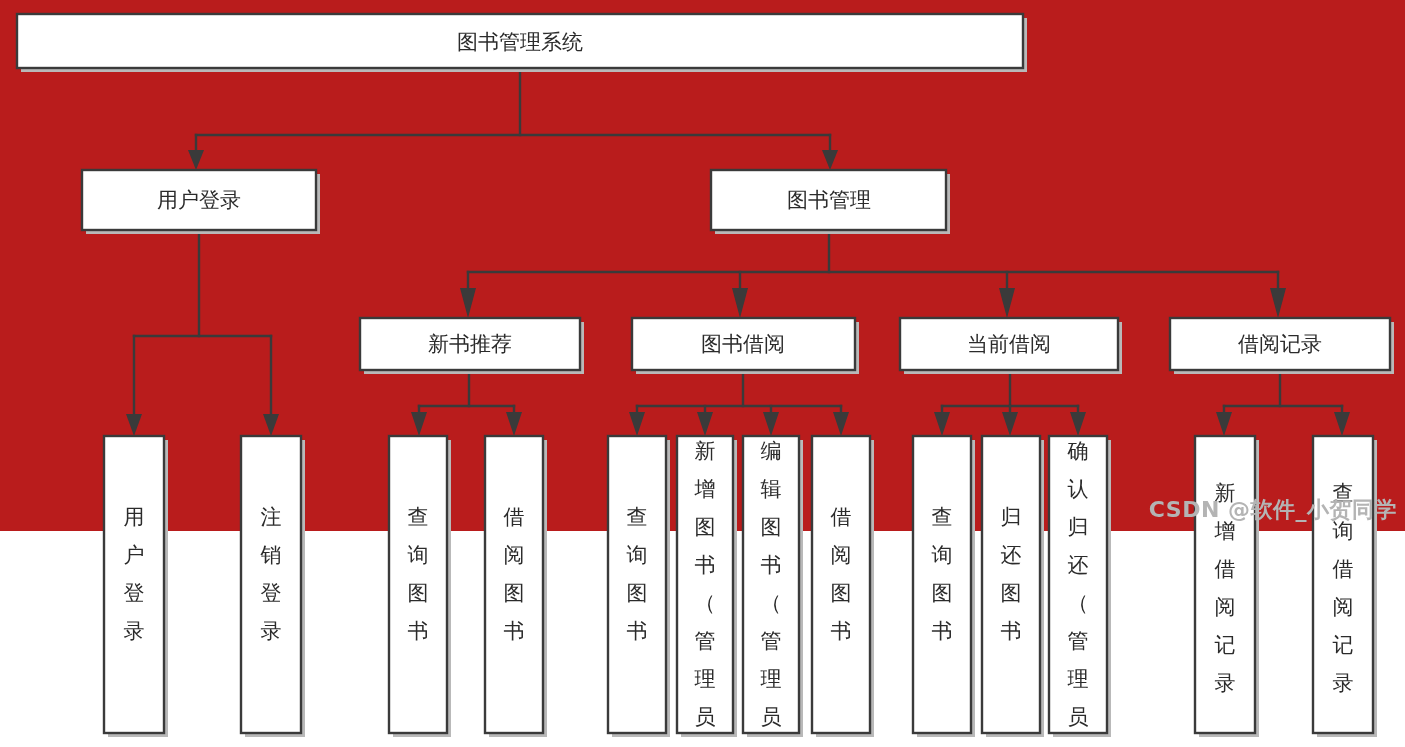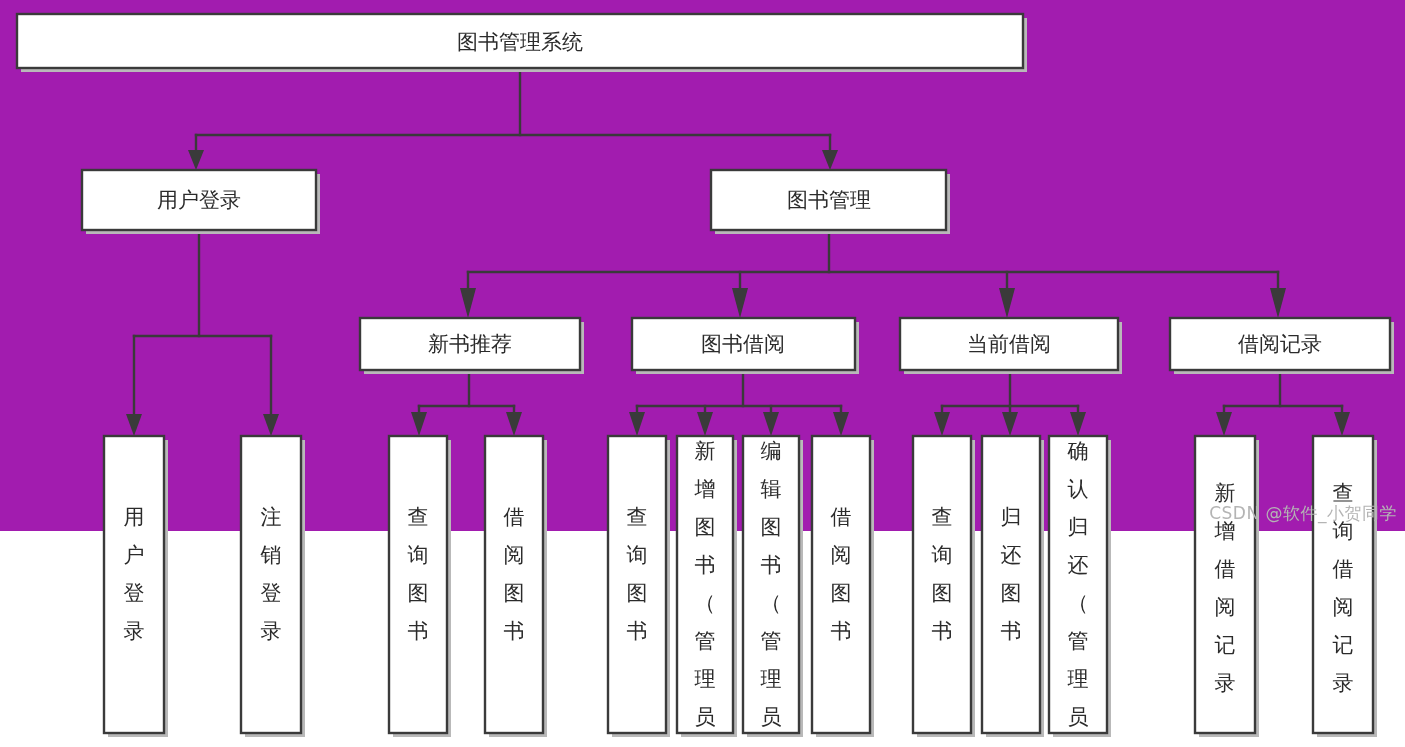--- a/index.html
+++ b/index.html
@@ -10,21 +10,21 @@
   body {
     width: 1405px;
     height: 747px;
     font-family: "DejaVu Sans", "Liberation Sans", sans-serif;
     overflow: hidden;
   }
   #diagram-root {
     position: relative;
     width: 1405px;
     height: 531px;
-    background: #a21caf;
+    background: #b91c1c;
   }
   svg#tree-svg {
     position: absolute;
     left: 0;
     top: 0;
     width: 1405px;
     height: 747px;
     display: block;
   }
   .node-box {
@@ -56,25 +56,26 @@
     font-family: "DejaVu Sans", "Liberation Sans", sans-serif;
     font-size: 21px;
     fill: #2b2b2b;
     text-anchor: middle;
   }
   .watermark {
     position: absolute;
     right: 8px;
     bottom: 6px;
     font-family: "DejaVu Sans", "Liberation Sans", sans-serif;
-    font-size: 17px;
+    font-size: 22px;
     color: #b4b4b4;
     letter-spacing: 0.5px;
     white-space: nowrap;
     pointer-events: none;
+    font-weight: bold;
   }
 </style>
 </head>
 <body>
 
 <div id="diagram-root">
 
   <svg id="tree-svg" viewBox="0 0 1405 747">
 
     <g>

